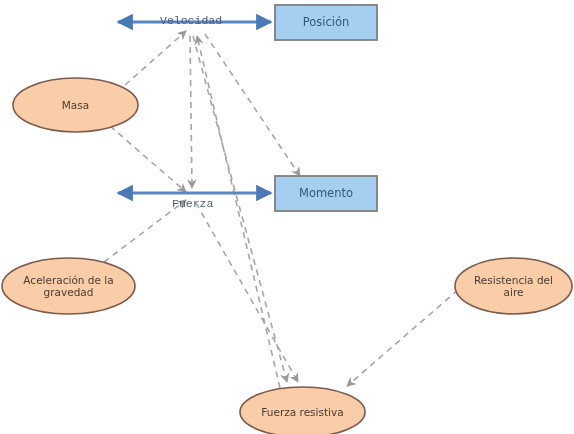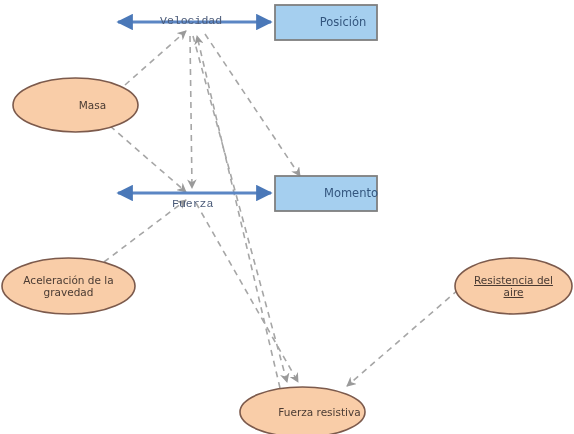--- a/index.html
+++ b/index.html
@@ -17,21 +17,20 @@
   svg#canvas{position:absolute;left:0;top:0;width:574px;height:434px;}
 
   .node-label{
     position:absolute;
     display:flex;align-items:center;justify-content:center;
     text-align:center;
     color:#3a3a3a;
     font-family:"DejaVu Sans", sans-serif;
     pointer-events:none;
     line-height:1.15;
-    padding-left:17px;
   }
   .ellipse-label{font-size:10.5px;color:#4a3b33;}
   .box-label{font-size:11.5px;color:#33567e;}
   .edge-label{
     position:absolute;
     font-size:11.5px;
     color:#4a5a78;
     background:transparent;
     text-align:center;
     font-family:Liberation Mono, monospace;
@@ -85,25 +84,25 @@
     <g stroke="#5B86C4" stroke-width="3" fill="none">
       <line x1="118" y1="22" x2="271" y2="22" marker-start="url(#blueHeadStart)" marker-end="url(#blueHeadEnd)"></line>
       <line x1="118" y1="193" x2="271" y2="193" marker-start="url(#blueHeadStart)" marker-end="url(#blueHeadEnd)"></line>
     </g>
   </svg>
 
   <div class="node-label ellipse-label" style="left:13px;top:78px;width:125px;height:54px;">Masa</div>
 
   <div class="node-label ellipse-label" style="left:2px;top:258px;width:133px;height:56px;padding:0 12px;box-sizing:border-box;">Aceleración de la gravedad</div>
 
-  <div class="node-label ellipse-label" style="left:455px;top:258px;width:117px;height:56px;padding:0 10px;box-sizing:border-box;text-decoration:underline;">Resistencia del aire</div>
+  <div class="node-label ellipse-label" style="left:455px;top:258px;width:117px;height:56px;padding:0 10px;box-sizing:border-box;">Resistencia del aire</div>
 
   <div class="node-label ellipse-label" style="left:240px;top:387px;width:125px;height:50px;">Fuerza resistiva</div>
 
   <div class="node-label box-label" style="left:275px;top:5px;width:102px;height:35px;">Posición</div>
 
-  <div class="node-label box-label" style="left:275px;top:176px;width:102px;height:35px;margin-left:8px;">Momento</div>
+  <div class="node-label box-label" style="left:275px;top:176px;width:102px;height:35px;">Momento</div>
 
   <div class="edge-label" style="left:160px;top:14px;">Velocidad</div>
 
   <div class="edge-label" style="left:172px;top:197px;">Fuerza</div>
 
 </div>
 
 </body></html>

